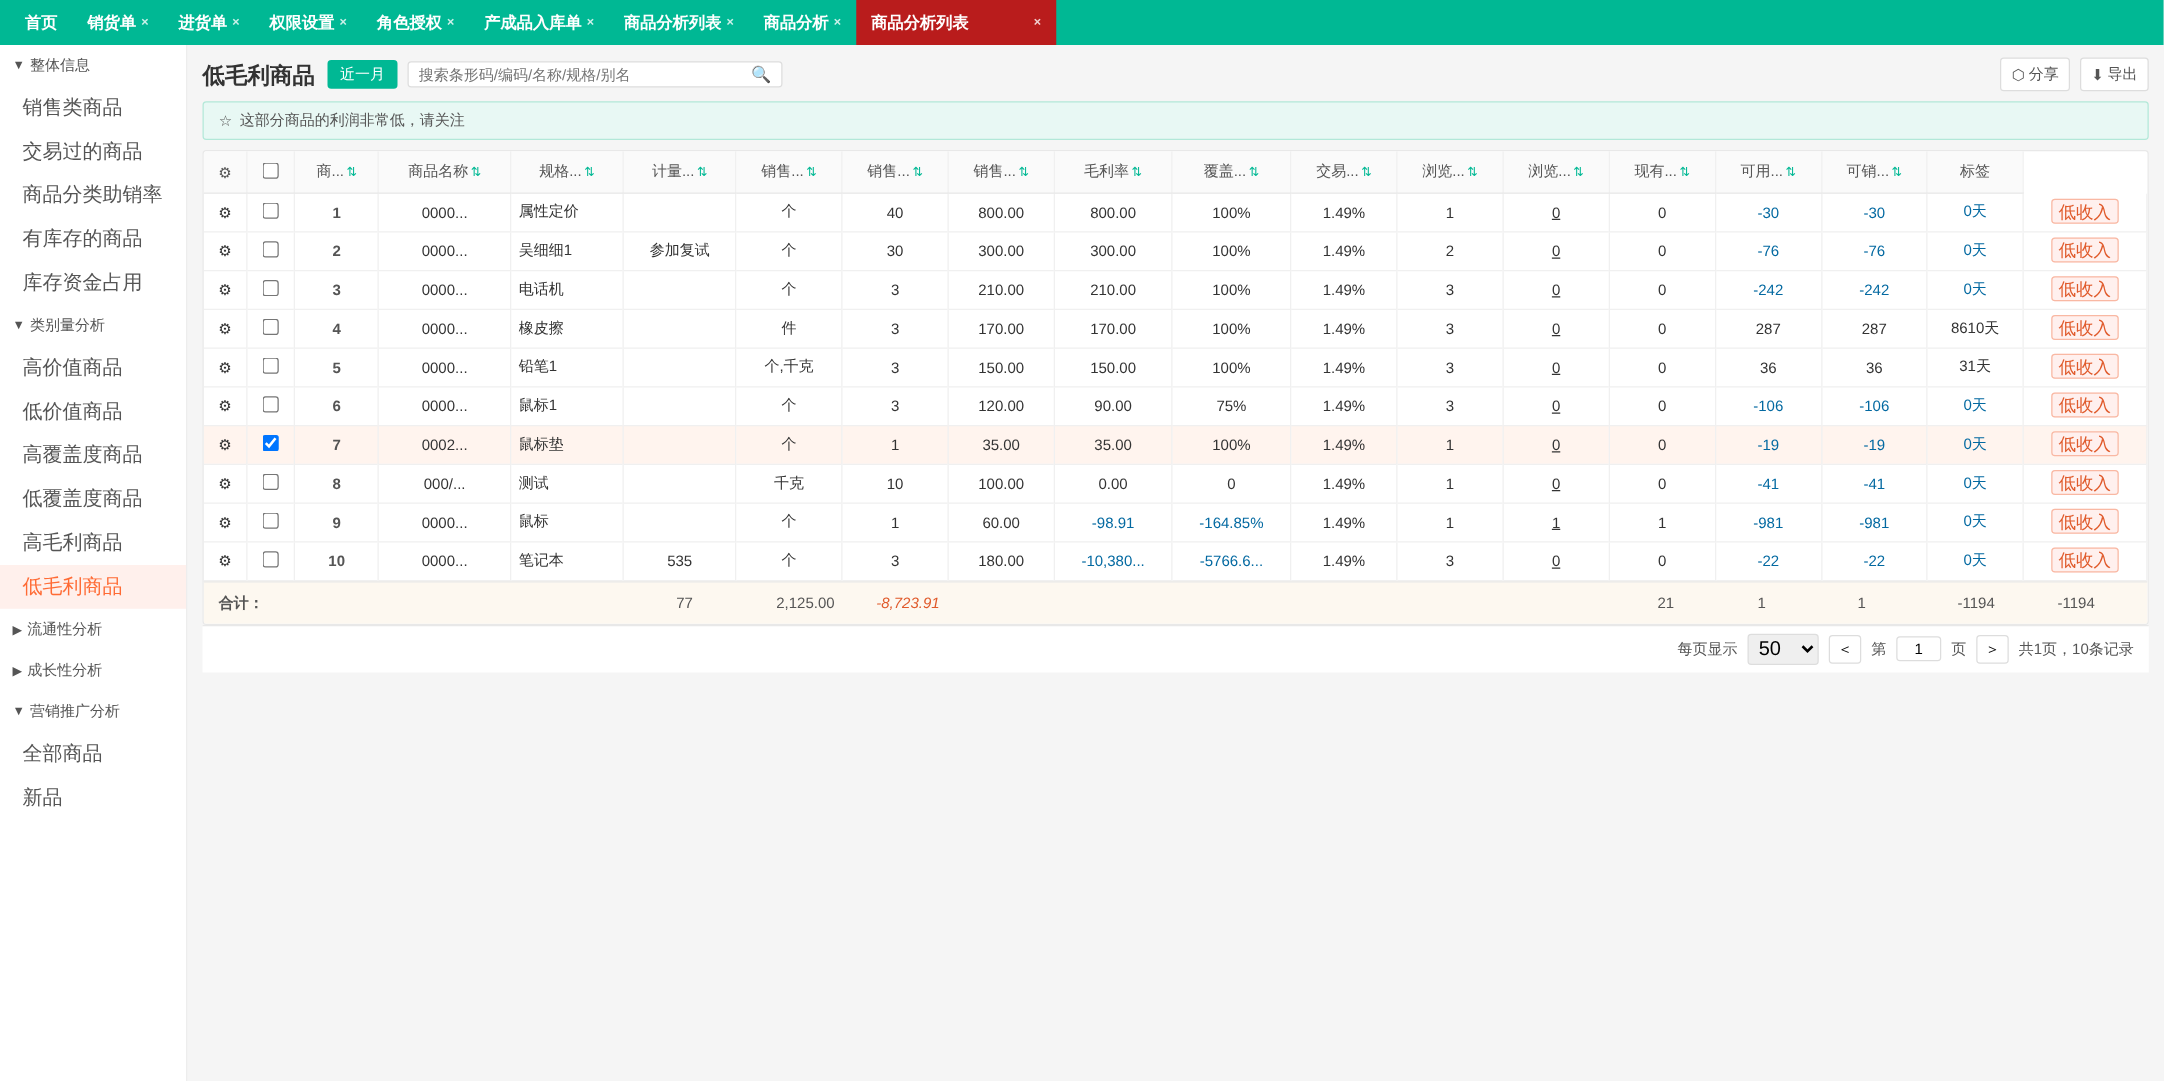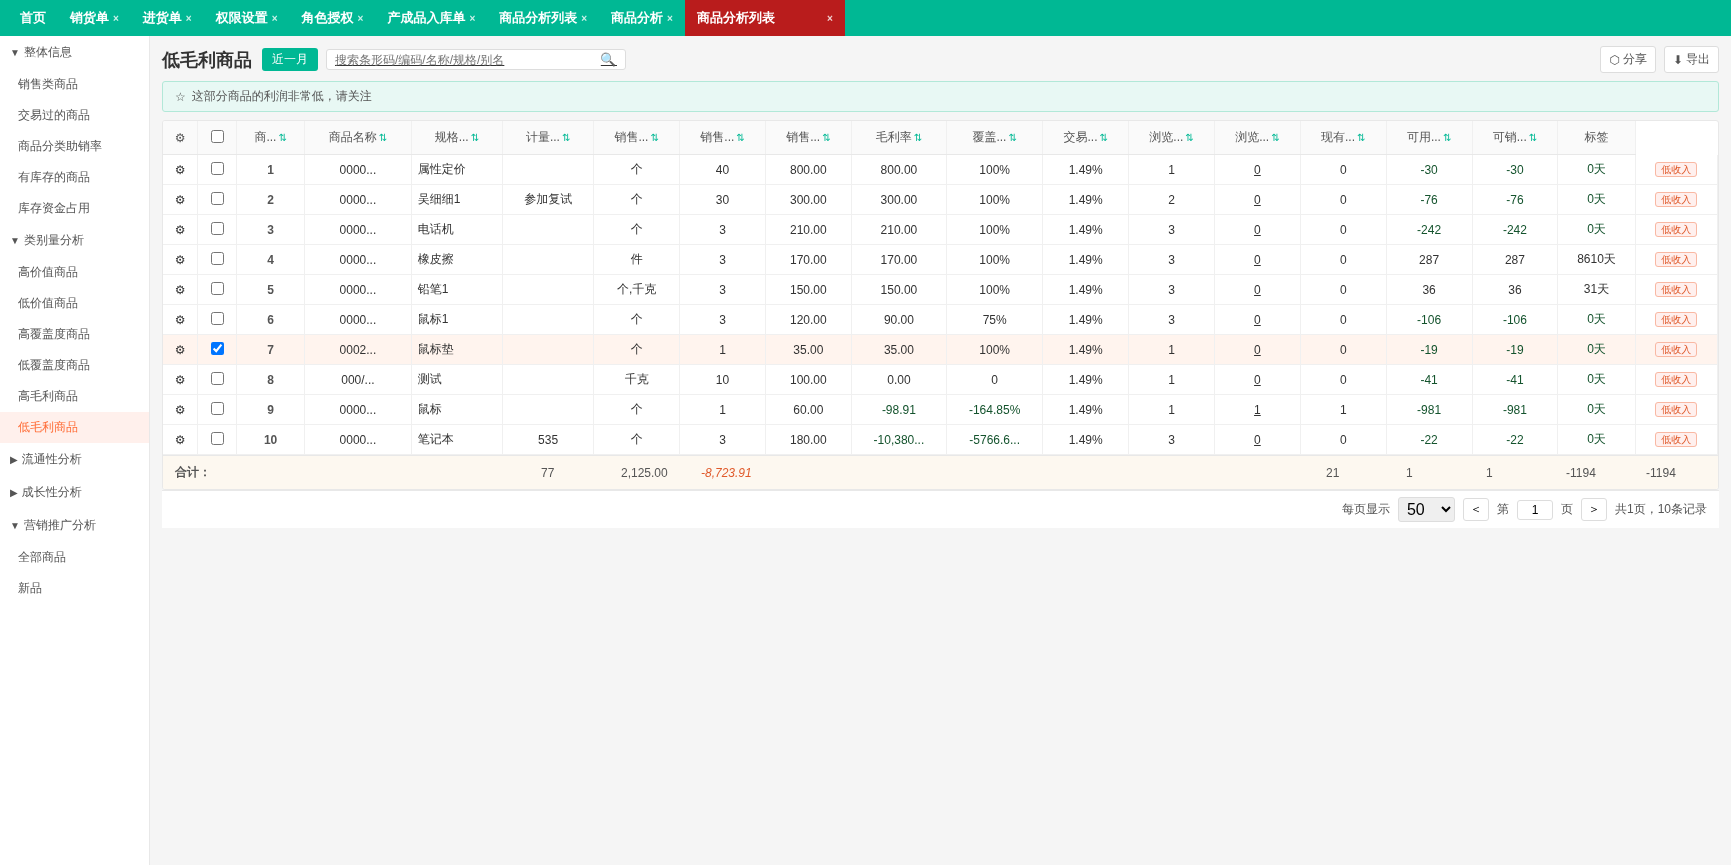--- a/index.html
+++ b/index.html
@@ -42,21 +42,21 @@
       display: flex;
       align-items: center;
       padding: 8px 10px;
       font-size: 12px;
       color: #555;
       cursor: pointer;
     }
     .sidebar-section-header .arrow { margin-right: 4px; font-size: 10px; }
     .sidebar-item {
       padding: 7px 10px 7px 18px;
-      font-size: 12px;
+      font-size: 16px;
       color: #555;
       cursor: pointer;
     }
     .sidebar-item.active { background: #fff0ec; color: #ff6b35; }
 
     
     .main-content {
       flex: 1;
       overflow: auto;
       padding: 10px 12px;
@@ -87,21 +87,20 @@
     }
     .search-box {
       display: flex;
       align-items: center;
       border: 1px solid #ddd;
       border-radius: 3px;
       padding: 2px 8px;
       background: #fff;
       flex: 1;
       max-width: 300px;
-      text-decoration: underline;
     }
     .search-box input {
       border: none;
       outline: none;
       font-size: 12px;
       color: #999;
       flex: 1;
       background: transparent;
     }
     .search-icon { color: #00b894; font-size: 13px; }
@@ -172,23 +171,23 @@
       text-align: center;
       white-space: nowrap;
     }
     tbody td.text-left { text-align: left; }
     .tag-red {
       background: #fff0ee;
       color: #e05a2b;
       border: 1px solid #f9b8a3;
       border-radius: 3px;
       padding: 1px 5px;
-      font-size: 10px;
-    }
-    .text-red { color: #14532d; }
+      font-size: 14px;
+    }
+    .text-red { color: #0369a1; }
     .underline { text-decoration: underline; cursor: pointer; }
     .seq-col { color: #555; font-weight: bold; }
 
     
     .table-footer {
       background: #fdf8f0;
       padding: 8px 12px;
       display: flex;
       align-items: center;
       font-size: 12px;

